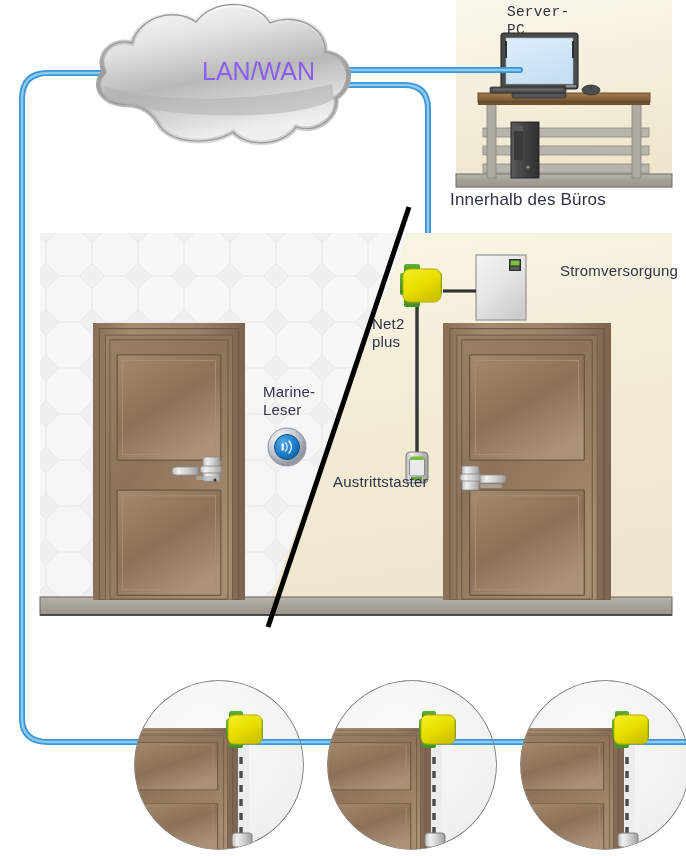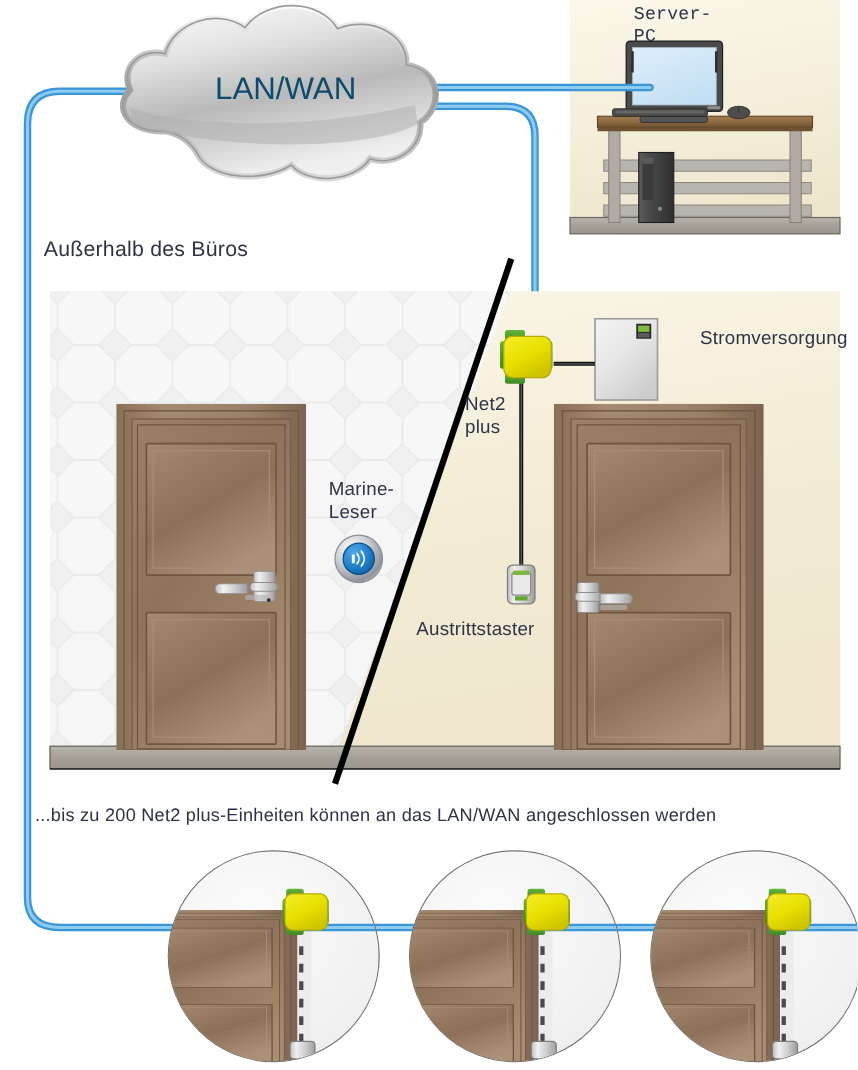--- a/index.html
+++ b/index.html
@@ -29,23 +29,24 @@
     line-height:1.22;
     letter-spacing:0.2px;
   }
   .lbl-zone{ font-size:17px; color:#2e3347; }
   .lbl-small{ font-size:14.5px; color:#2e3347; }
   .lbl-mid{ font-size:15px; color:#2e3347; }
   .lbl-footer{ font-size:14.5px; color:#2e3347; }
   .cloudtext{
     position:absolute;
     font-size:25px;
-    color:#0c4a6e;
+    color:#8b5cf6;
     font-family:"Liberation Sans", sans-serif;
     white-space:pre;
+    margin-left:30px;
   }
 </style>
 </head>
 <body>
 
 <div id="stage">
 
   <svg class="layer" viewBox="0 0 686 856">
     <defs>
 
@@ -391,28 +392,27 @@
         </g>
       </g>
     </g>
   </svg>
 
   <div class="cloudtext" style="left:172px; top:57px;">LAN/WAN</div>
 
   <div class="lbl lbl-small" style="left:507px; top:4px;font-family:Liberation Mono, monospace;">Server-
 PC</div>
 
-  <div class="lbl lbl-zone" style="left:35px; top:190px;">Außerhalb des Büros</div>
-
+
+  <div class="lbl lbl-zone" style="left:450px; top:190px;">Innerhalb des Büros</div>
 
   <div class="lbl lbl-mid" style="left:560px; top:262px;">Stromversorgung</div>
 
   <div class="lbl lbl-mid" style="left:372px; top:315px;">Net2
 plus</div>
 
   <div class="lbl lbl-mid" style="left:263px; top:383px;">Marine-
 Leser</div>
 
-  <div class="lbl lbl-mid" style="left:333px; top:495px;text-align:center;">Austrittstaster</div>
-
-  <div class="lbl lbl-footer" style="left:28px; top:645px;">...bis zu 200 Net2 plus-Einheiten können an das LAN/WAN angeschlossen werden</div>
+  <div class="lbl lbl-mid" style="left:333px; top:473px;text-align:center;">Austrittstaster</div>
+
 
 </div>
 
 </body></html>

